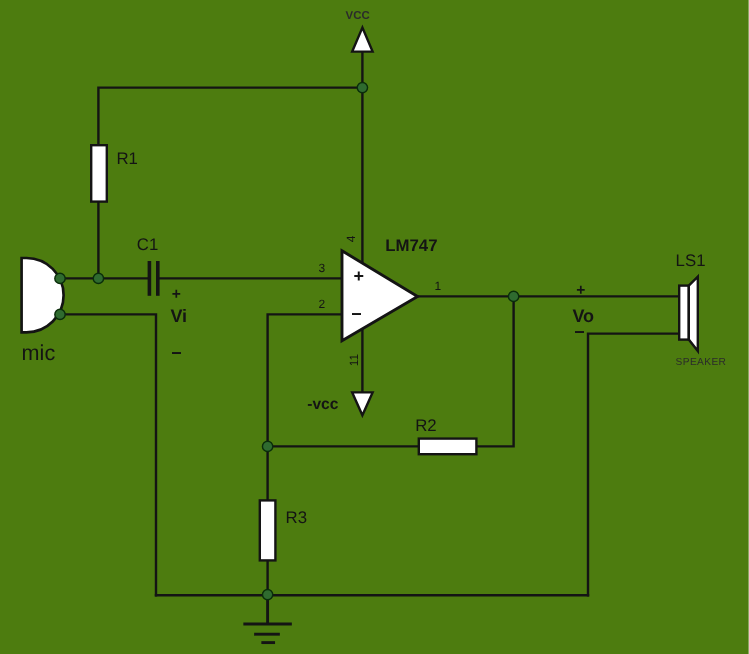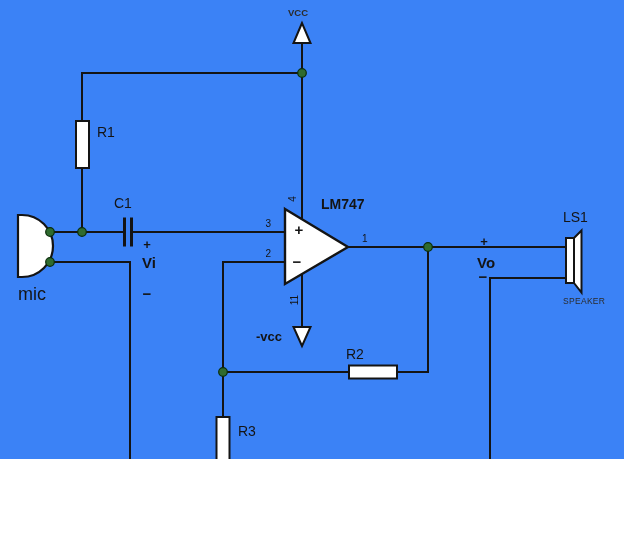--- a/index.html
+++ b/index.html
@@ -3,22 +3,22 @@
 <meta charset="utf-8">
 <style>
   html, body {
     margin: 0;
     padding: 0;
     background: #ffffff;
   }
   #stage {
     position: relative;
     width: 624px;
-    height: 459px;
-    background: #3b82f6;
+    height: 545px;
+    background: #4d7c0f;
     overflow: hidden;
   }
   svg text {
     font-family: "Liberation Sans", sans-serif;
     fill: #141414;
     user-select: none;
   }
   .lbl        { font-size: 14px; }
   .lbl-big    { font-size: 18px; }
   .lbl-pin    { font-size: 10px; }

